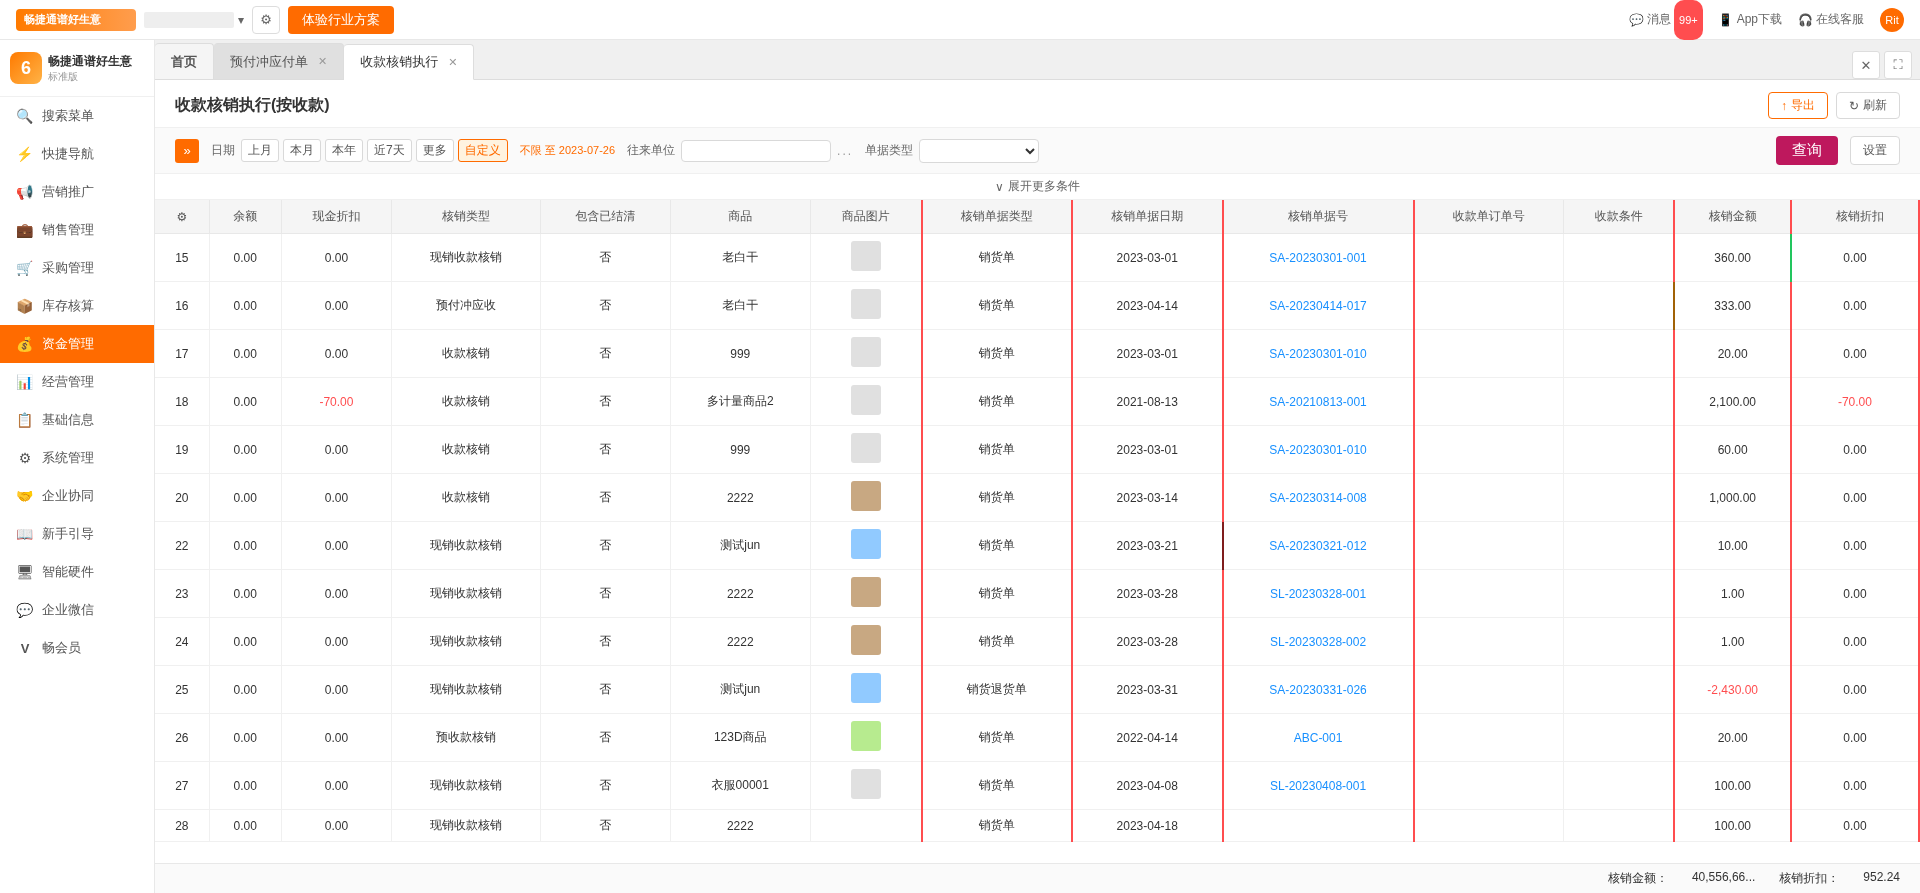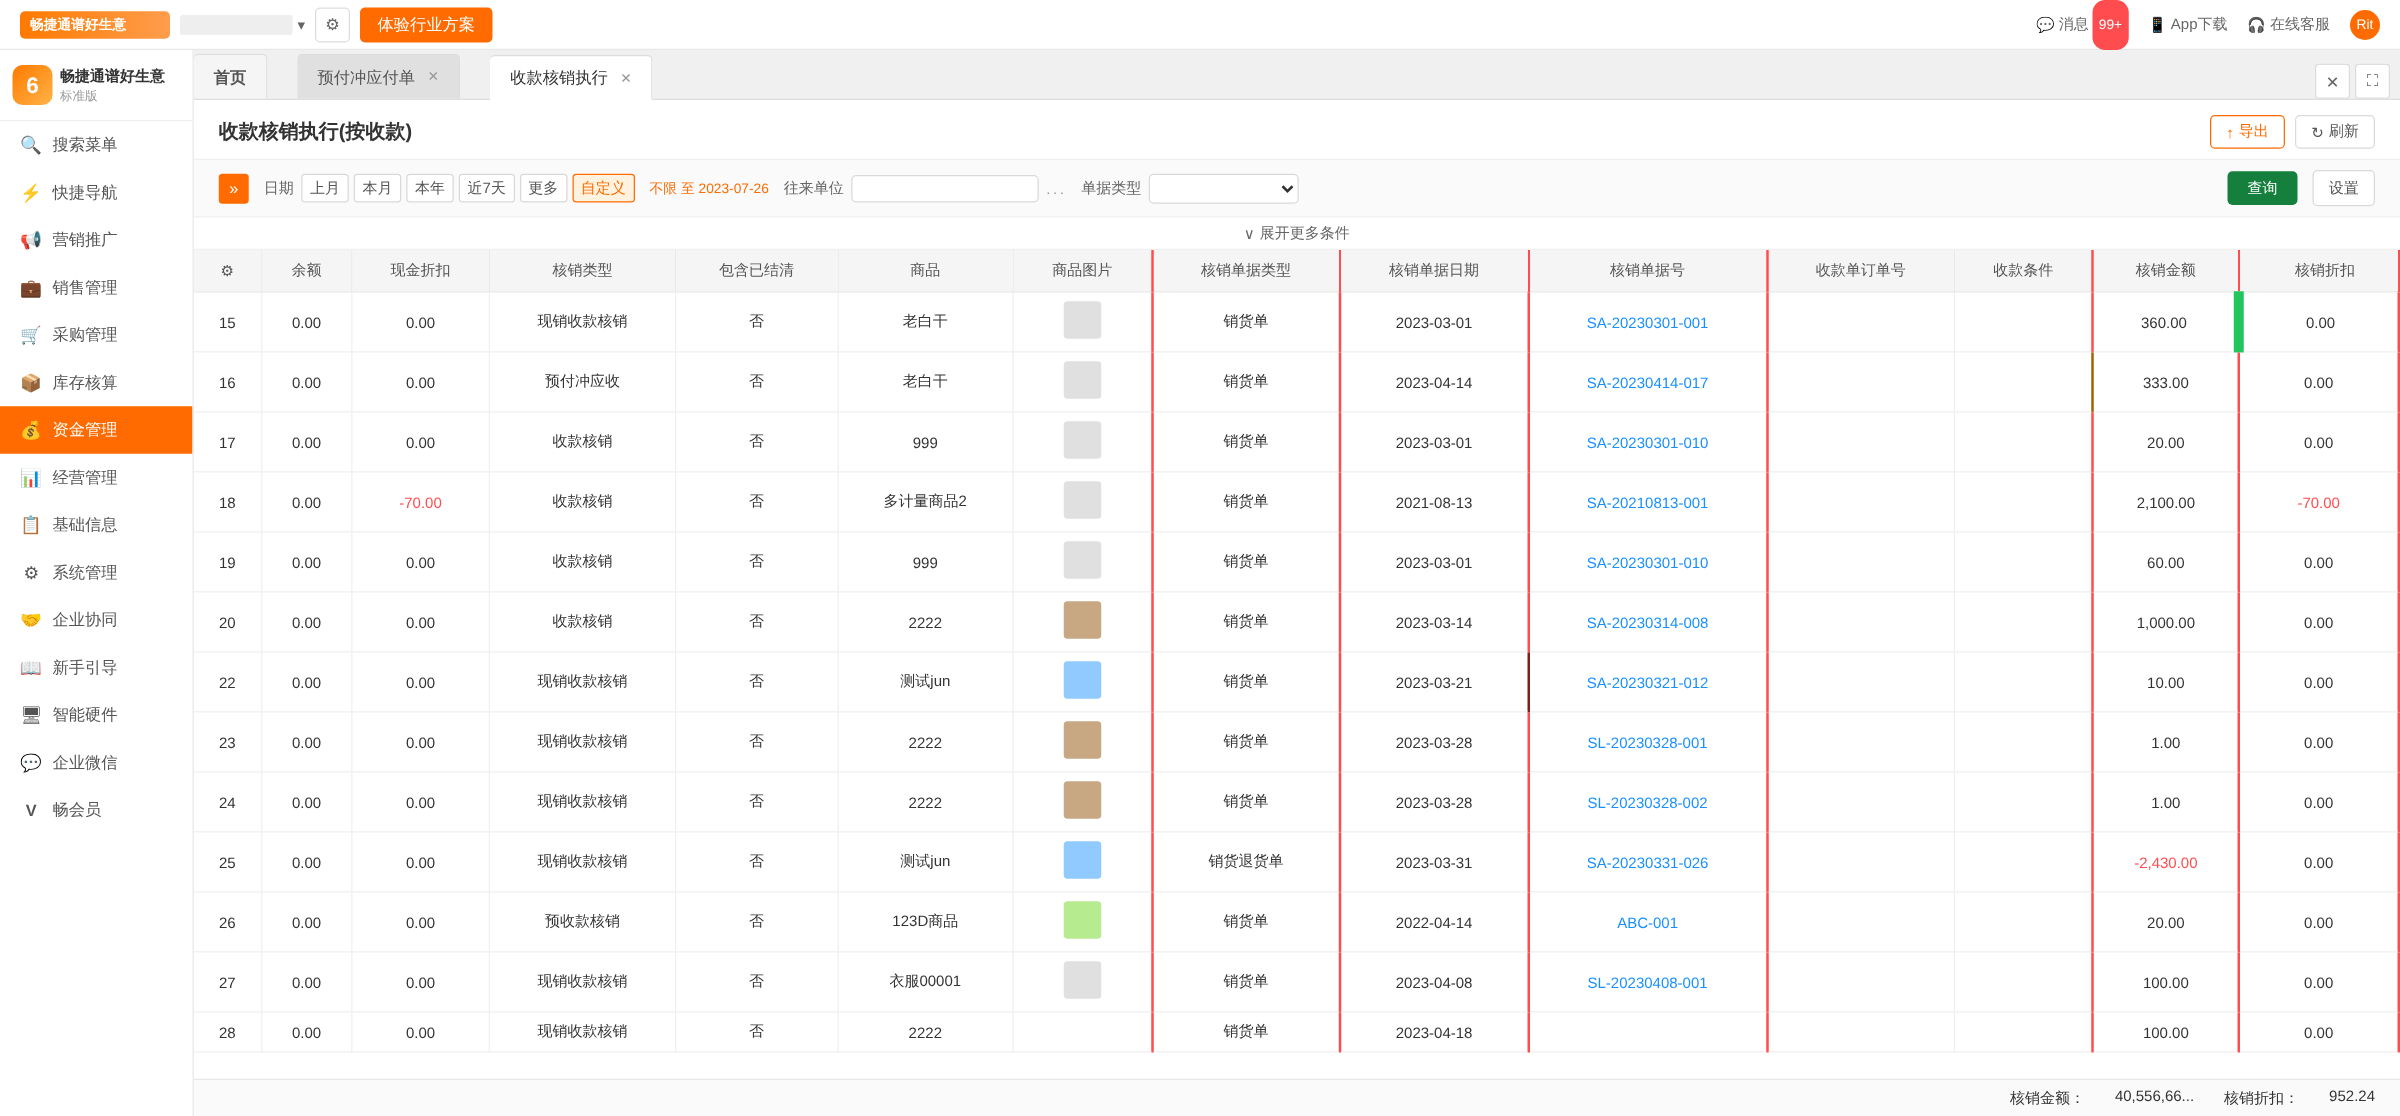--- a/index.html
+++ b/index.html
@@ -22,21 +22,21 @@
     .sidebar { width: 155px; background: #fff; border-right: 1px solid #e8e8e8; display: flex; flex-direction: column; overflow-y: auto; }
     .sidebar-logo-area { padding: 12px 10px; border-bottom: 1px solid #f0f0f0; }
     .sidebar-item { display: flex; align-items: center; gap: 8px; padding: 10px 16px; cursor: pointer; color: #555; font-size: 13px; }
     .sidebar-item.active { background: #ff6b00; color: #fff; border-radius: 0; }
     .sidebar-item .si-icon { width: 18px; height: 18px; display: inline-flex; align-items: center; justify-content: center; font-size: 14px; }
 
     
     .main { flex: 1; display: flex; flex-direction: column; overflow: hidden; }
 
     
-    .tab-bar { height: 40px; background: #f0f0f0; display: flex; align-items: flex-end; padding-left: 0; border-bottom: 1px solid #ddd; gap: 24px; }
+    .tab-bar { height: 40px; background: #f0f0f0; display: flex; align-items: flex-end; padding-left: 0; border-bottom: 1px solid #ddd; }
     .tab { display: flex; align-items: center; gap: 6px; padding: 8px 16px; background: #e0e0e0; border-top: 1px solid #ddd; border-right: 1px solid #ddd; cursor: pointer; font-size: 13px; color: #555; height: 36px; border-radius: 4px 4px 0 0; }
     .tab.home { background: #f5f5f5; font-weight: bold; }
     .tab.active { background: #fff; color: #333; border-bottom: 1px solid #fff; margin-bottom: -1px; }
     .tab .close-x { font-size: 11px; color: #999; cursor: pointer; margin-left: 4px; }
     .tab-spacer { flex: 1; }
     .tab-btns { display: flex; align-items: center; padding-right: 8px; gap: 4px; }
     .tab-btn { width: 28px; height: 28px; border: 1px solid #ddd; background: #fff; border-radius: 3px; cursor: pointer; display: flex; align-items: center; justify-content: center; font-size: 13px; color: #666; }
 
     
     .content { flex: 1; background: #fff; overflow: hidden; display: flex; flex-direction: column; }
@@ -50,21 +50,21 @@
     .filter-bar { padding: 8px 20px; background: #fafafa; border-bottom: 1px solid #f0f0f0; display: flex; align-items: center; gap: 12px; flex-wrap: wrap; }
     .filter-toggle { width: 24px; height: 24px; background: #ff6b00; color: #fff; border-radius: 3px; display: flex; align-items: center; justify-content: center; cursor: pointer; font-size: 13px; }
     .filter-section { display: flex; align-items: center; gap: 6px; font-size: 12px; }
     .filter-label { color: #666; }
     .filter-date-btns { display: flex; gap: 4px; }
     .filter-date-btn { padding: 2px 6px; border: 1px solid #d9d9d9; border-radius: 3px; cursor: pointer; font-size: 12px; color: #555; background: #fff; }
     .filter-date-btn.custom { background: #fff3e0; border-color: #ff6b00; color: #ff6b00; }
     .filter-input { border: 1px solid #d9d9d9; border-radius: 4px; padding: 3px 8px; font-size: 12px; width: 150px; color: #333; }
     .filter-select { border: 1px solid #d9d9d9; border-radius: 4px; padding: 3px 8px; font-size: 12px; min-width: 120px; color: #333; background: #fff; }
     .filter-dots { color: #999; letter-spacing: 2px; }
-    .btn-query { background: #15803d; color: #fff; border: none; border-radius: 4px; padding: 5px 16px; cursor: pointer; font-size: 12px; }
+    .btn-query { background: #be185d; color: #fff; border: none; border-radius: 4px; padding: 5px 16px; cursor: pointer; font-size: 15px; }
     .btn-settings { border: 1px solid #d9d9d9; background: #fff; border-radius: 4px; padding: 5px 12px; cursor: pointer; font-size: 12px; color: #555; }
     .filter-spacer { flex: 1; }
 
     
     .expand-more { display: flex; justify-content: center; padding: 4px; border-bottom: 1px solid #f0f0f0; }
     .expand-more-btn { display: flex; align-items: center; gap: 4px; color: #666; font-size: 12px; cursor: pointer; }
 
     
     .table-wrapper { flex: 1; overflow: auto; padding: 0; }
     table { width: 100%; border-collapse: collapse; font-size: 12px; }
@@ -308,21 +308,21 @@
       <td class="">0.00</td>
       <td>现销收款核销</td>
       <td>否</td>
       <td>老白干</td>
       <td><span class="img-placeholder"></span></td>
       <td style="border-left:2px solid #ff4d4f;border-right:2px solid #ff4d4f;">销货单</td>
       <td style="border-left:2px solid #ff4d4f;border-right:2px solid #ff4d4f;">2023-03-01</td>
       <td style="border-left:2px solid #ff4d4f;border-right:2px solid #ff4d4f;"><a class="link-blue" href="#">SA-20230301-001</a></td>
       <td></td>
       <td></td>
-      <td style="border-left:2px solid #ff4d4f;border-right:8px solid #22c55e;" class="">360.00</td>
+      <td style="border-left:2px solid #ff4d4f;border-right:2px solid #22c55e;" class="">360.00</td>
       <td style="border-right:2px solid #ff4d4f;" class="">0.00</td>
     </tr>
               <tr>
       <td>16</td>
       <td>0.00</td>
       <td class="">0.00</td>
       <td>预付冲应收</td>
       <td>否</td>
       <td>老白干</td>
       <td><span class="img-placeholder"></span></td>

